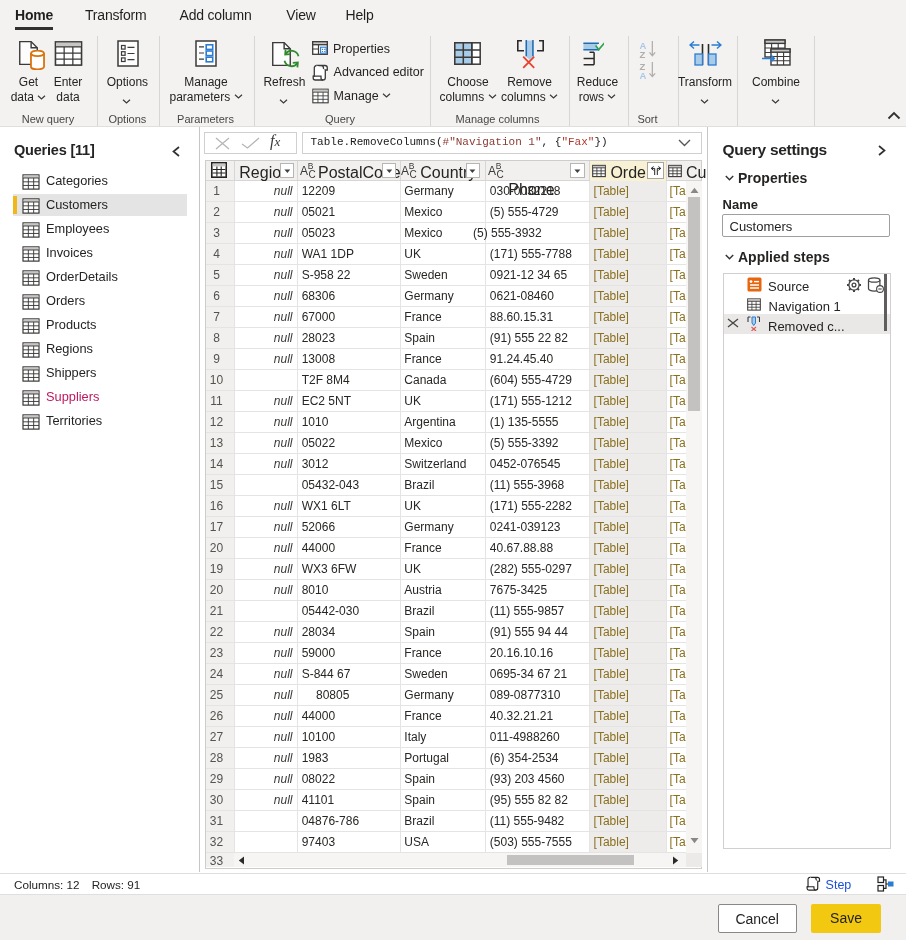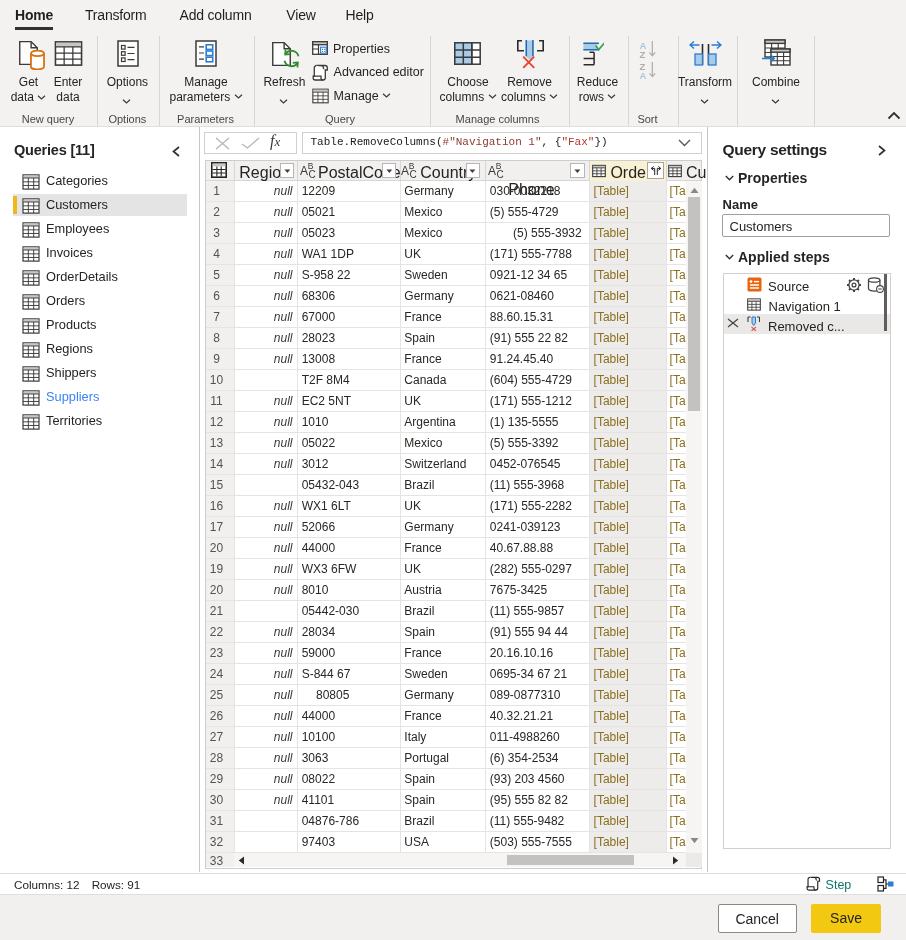--- a/index.html
+++ b/index.html
@@ -238,21 +238,21 @@
     <rect x="1" y="1" width="18" height="16" fill="#fff" stroke="#3b3a39" stroke-width="1.35"></rect>
 <rect x="1.6" y="1.6" width="16.8" height="2.9" fill="#c8c6c4" stroke="none"></rect>
 <path d="M1 8.8 H19 M1 12.9 H19 M7 4.5 V17 M13 4.5 V17 M1 4.5 H19" stroke="#3b3a39" stroke-width="1.05" fill="none"></path>
   </svg>
 <div class="ab" style="left:46px;top:365px;font-size:12.8px;color:#252423">Shippers</div>
 <svg style="position:absolute;left:22px;top:389.5px" width="18" height="16" viewBox="0 0 20 18">
     <rect x="1" y="1" width="18" height="16" fill="#fff" stroke="#3b3a39" stroke-width="1.35"></rect>
 <rect x="1.6" y="1.6" width="16.8" height="2.9" fill="#c8c6c4" stroke="none"></rect>
 <path d="M1 8.8 H19 M1 12.9 H19 M7 4.5 V17 M13 4.5 V17 M1 4.5 H19" stroke="#3b3a39" stroke-width="1.05" fill="none"></path>
   </svg>
-<div class="ab" style="left:46px;top:389px;font-size:12.8px;color:#3b82f6">Suppliers</div>
+<div class="ab" style="left:46px;top:389px;font-size:12.8px;color:#be185d">Suppliers</div>
 <svg style="position:absolute;left:22px;top:413.5px" width="18" height="16" viewBox="0 0 20 18">
     <rect x="1" y="1" width="18" height="16" fill="#fff" stroke="#3b3a39" stroke-width="1.35"></rect>
 <rect x="1.6" y="1.6" width="16.8" height="2.9" fill="#c8c6c4" stroke="none"></rect>
 <path d="M1 8.8 H19 M1 12.9 H19 M7 4.5 V17 M13 4.5 V17 M1 4.5 H19" stroke="#3b3a39" stroke-width="1.05" fill="none"></path>
   </svg>
 <div class="ab" style="left:46px;top:413px;font-size:12.8px;color:#252423">Territories</div>
 <div class="ab" style="left:204px;top:131.8px;width:93px;height:21.8px;background:#fff;border:1px solid #d2d0ce"></div>
 <svg style="position:absolute;left:214.5px;top:136.5px" width="15" height="13" viewBox="0 0 15 13">
     <path d="M1 1 L14 12 M14 1 L1 12" stroke="#b8b6b4" stroke-width="1.3"></path>
   </svg>
@@ -353,21 +353,21 @@
 <div class="cell" style="left:301.7px;top:205.0px;width:96px">05021</div>
 <div class="cell" style="left:404.3px;top:205.0px;width:78px">Mexico</div>
 <div class="cell" style="left:489.8px;top:205.0px;width:97px">(5) 555-4729</div>
 <div class="cell" style="left:593.6px;top:205.0px;width:70px;color:#8a6f1f">[Table]</div>
 <div class="cell" style="left:669.6px;top:205.0px;width:16.5px;color:#8a6f1f">[Ta</div>
 <div class="ab" style="left:205.5px;top:242.5px;width:480px;height:1px;background:#e6e4e2"></div>
 <div class="cell" style="left:204.5px;top:226.0px;width:24.0px;text-align:center;color:#55524e">3</div>
 <div class="cell" style="left:235.5px;top:226.0px;width:57px;text-align:right;font-style:italic;color:#3c3a37">null</div>
 <div class="cell" style="left:301.7px;top:226.0px;width:96px">05023</div>
 <div class="cell" style="left:404.3px;top:226.0px;width:78px">Mexico</div>
-<div class="cell" style="left:513px;top:226.0px;width:97px">(5) 555-3932</div>
+<div class="cell" style="left:473px;top:226.0px;width:97px">(5) 555-3932</div>
 <div class="cell" style="left:593.6px;top:226.0px;width:70px;color:#8a6f1f">[Table]</div>
 <div class="cell" style="left:669.6px;top:226.0px;width:16.5px;color:#8a6f1f">[Ta</div>
 <div class="ab" style="left:205.5px;top:263.5px;width:480px;height:1px;background:#e6e4e2"></div>
 <div class="cell" style="left:204.5px;top:247.0px;width:24.0px;text-align:center;color:#55524e">4</div>
 <div class="cell" style="left:235.5px;top:247.0px;width:57px;text-align:right;font-style:italic;color:#3c3a37">null</div>
 <div class="cell" style="left:301.7px;top:247.0px;width:96px">WA1 1DP</div>
 <div class="cell" style="left:404.3px;top:247.0px;width:78px">UK</div>
 <div class="cell" style="left:489.8px;top:247.0px;width:97px">(171) 555-7788</div>
 <div class="cell" style="left:593.6px;top:247.0px;width:70px;color:#8a6f1f">[Table]</div>
 <div class="cell" style="left:669.6px;top:247.0px;width:16.5px;color:#8a6f1f">[Ta</div>
@@ -548,21 +548,21 @@
 <div class="cell" style="left:204.5px;top:730.0px;width:24.0px;text-align:center;color:#55524e">27</div>
 <div class="cell" style="left:235.5px;top:730.0px;width:57px;text-align:right;font-style:italic;color:#3c3a37">null</div>
 <div class="cell" style="left:301.7px;top:730.0px;width:96px">10100</div>
 <div class="cell" style="left:404.3px;top:730.0px;width:78px">Italy</div>
 <div class="cell" style="left:489.8px;top:730.0px;width:97px">011-4988260</div>
 <div class="cell" style="left:593.6px;top:730.0px;width:70px;color:#8a6f1f">[Table]</div>
 <div class="cell" style="left:669.6px;top:730.0px;width:16.5px;color:#8a6f1f">[Ta</div>
 <div class="ab" style="left:205.5px;top:767.5px;width:480px;height:1px;background:#e6e4e2"></div>
 <div class="cell" style="left:204.5px;top:751.0px;width:24.0px;text-align:center;color:#55524e">28</div>
 <div class="cell" style="left:235.5px;top:751.0px;width:57px;text-align:right;font-style:italic;color:#3c3a37">null</div>
-<div class="cell" style="left:301.7px;top:751.0px;width:96px">3063</div>
+<div class="cell" style="left:301.7px;top:751.0px;width:96px">1983</div>
 <div class="cell" style="left:404.3px;top:751.0px;width:78px">Portugal</div>
 <div class="cell" style="left:489.8px;top:751.0px;width:97px">(6) 354-2534</div>
 <div class="cell" style="left:593.6px;top:751.0px;width:70px;color:#8a6f1f">[Table]</div>
 <div class="cell" style="left:669.6px;top:751.0px;width:16.5px;color:#8a6f1f">[Ta</div>
 <div class="ab" style="left:205.5px;top:788.5px;width:480px;height:1px;background:#e6e4e2"></div>
 <div class="cell" style="left:204.5px;top:772.0px;width:24.0px;text-align:center;color:#55524e">29</div>
 <div class="cell" style="left:235.5px;top:772.0px;width:57px;text-align:right;font-style:italic;color:#3c3a37">null</div>
 <div class="cell" style="left:301.7px;top:772.0px;width:96px">08022</div>
 <div class="cell" style="left:404.3px;top:772.0px;width:78px">Spain</div>
 <div class="cell" style="left:489.8px;top:772.0px;width:97px">(93) 203 4560</div>
@@ -664,21 +664,21 @@
 <path d="M4.5 11 L9 15 M9 11 L4.5 15" stroke="#e05c5c" stroke-width="1.2"></path>
   </svg>
 <div class="ab" style="left:768px;top:318.5px;font-size:13px;color:#252423">Removed c...</div>
 <div class="ab" style="left:0;top:872.5px;width:906px;height:22px;background:#fff;border-top:1px solid #e1dfdd;border-bottom:1px solid #e1dfdd"></div>
 <div class="ab" style="left:14px;top:877.5px;font-size:11.7px;color:#252423">Columns: 12<span style="margin-left:12px">Rows: 91</span></div>
 <svg style="position:absolute;left:806px;top:876px" width="15" height="15" viewBox="0 0 17 17">
     <path d="M4.5 1.5 H13 a2.3 2.3 0 0 1 2.3 2.3 V6 H11.5 V3.8 A2.3 2.3 0 0 0 9.2 1.5" fill="#fff" stroke="#252423" stroke-width="1.3"></path>
 <path d="M4.6 1.5 A2.3 2.3 0 0 0 2.3 3.8 V12.2 H1.2 V14 a2 2 0 0 0 2 2 H11 a2.3 2.3 0 0 0 2.3 -2.3 V6" fill="#fff" stroke="#252423" stroke-width="1.3"></path>
 <path d="M1.2 12.2 H9 V14 a2 2 0 0 0 2 2" fill="none" stroke="#252423" stroke-width="1.3"></path>
   </svg>
-<div class="ab" style="left:825.6px;top:877.5px;font-size:12.5px;color:#0f766e">Step</div>
+<div class="ab" style="left:825.6px;top:877.5px;font-size:12.5px;color:#1d4ed8">Step</div>
 <svg style="position:absolute;left:877px;top:875.5px" width="17" height="16" viewBox="0 0 17 16">
     <rect x="1" y="1" width="5.5" height="5.5" fill="#fff" stroke="#252423" stroke-width="1.2"></rect>
 <rect x="1" y="9.5" width="5.5" height="5.5" fill="#fff" stroke="#252423" stroke-width="1.2"></rect>
 <path d="M6.5 3.8 H9 V12.3 H6.5 M9 8 H11" stroke="#252423" stroke-width="1.2" fill="none"></path>
 <rect x="11" y="5.5" width="5.5" height="5" fill="#2b7cd3"></rect>
   </svg>
 <div class="ab" style="left:0;top:894.5px;width:906px;height:45.5px;background:#f1f0ee"></div>
 <div class="ab" style="left:717.7px;top:903.6px;width:79px;height:29.6px;background:#fff;border:1px solid #8a8886;border-radius:2px;font-size:14px;color:#252423;text-align:center;line-height:28px">Cancel</div>
 <div class="ab" style="left:811.4px;top:903.6px;width:69.3px;height:29.6px;background:#f2c811;border-radius:2px;font-size:14px;color:#252423;text-align:center;line-height:29.6px">Save</div>
 </body></html>

